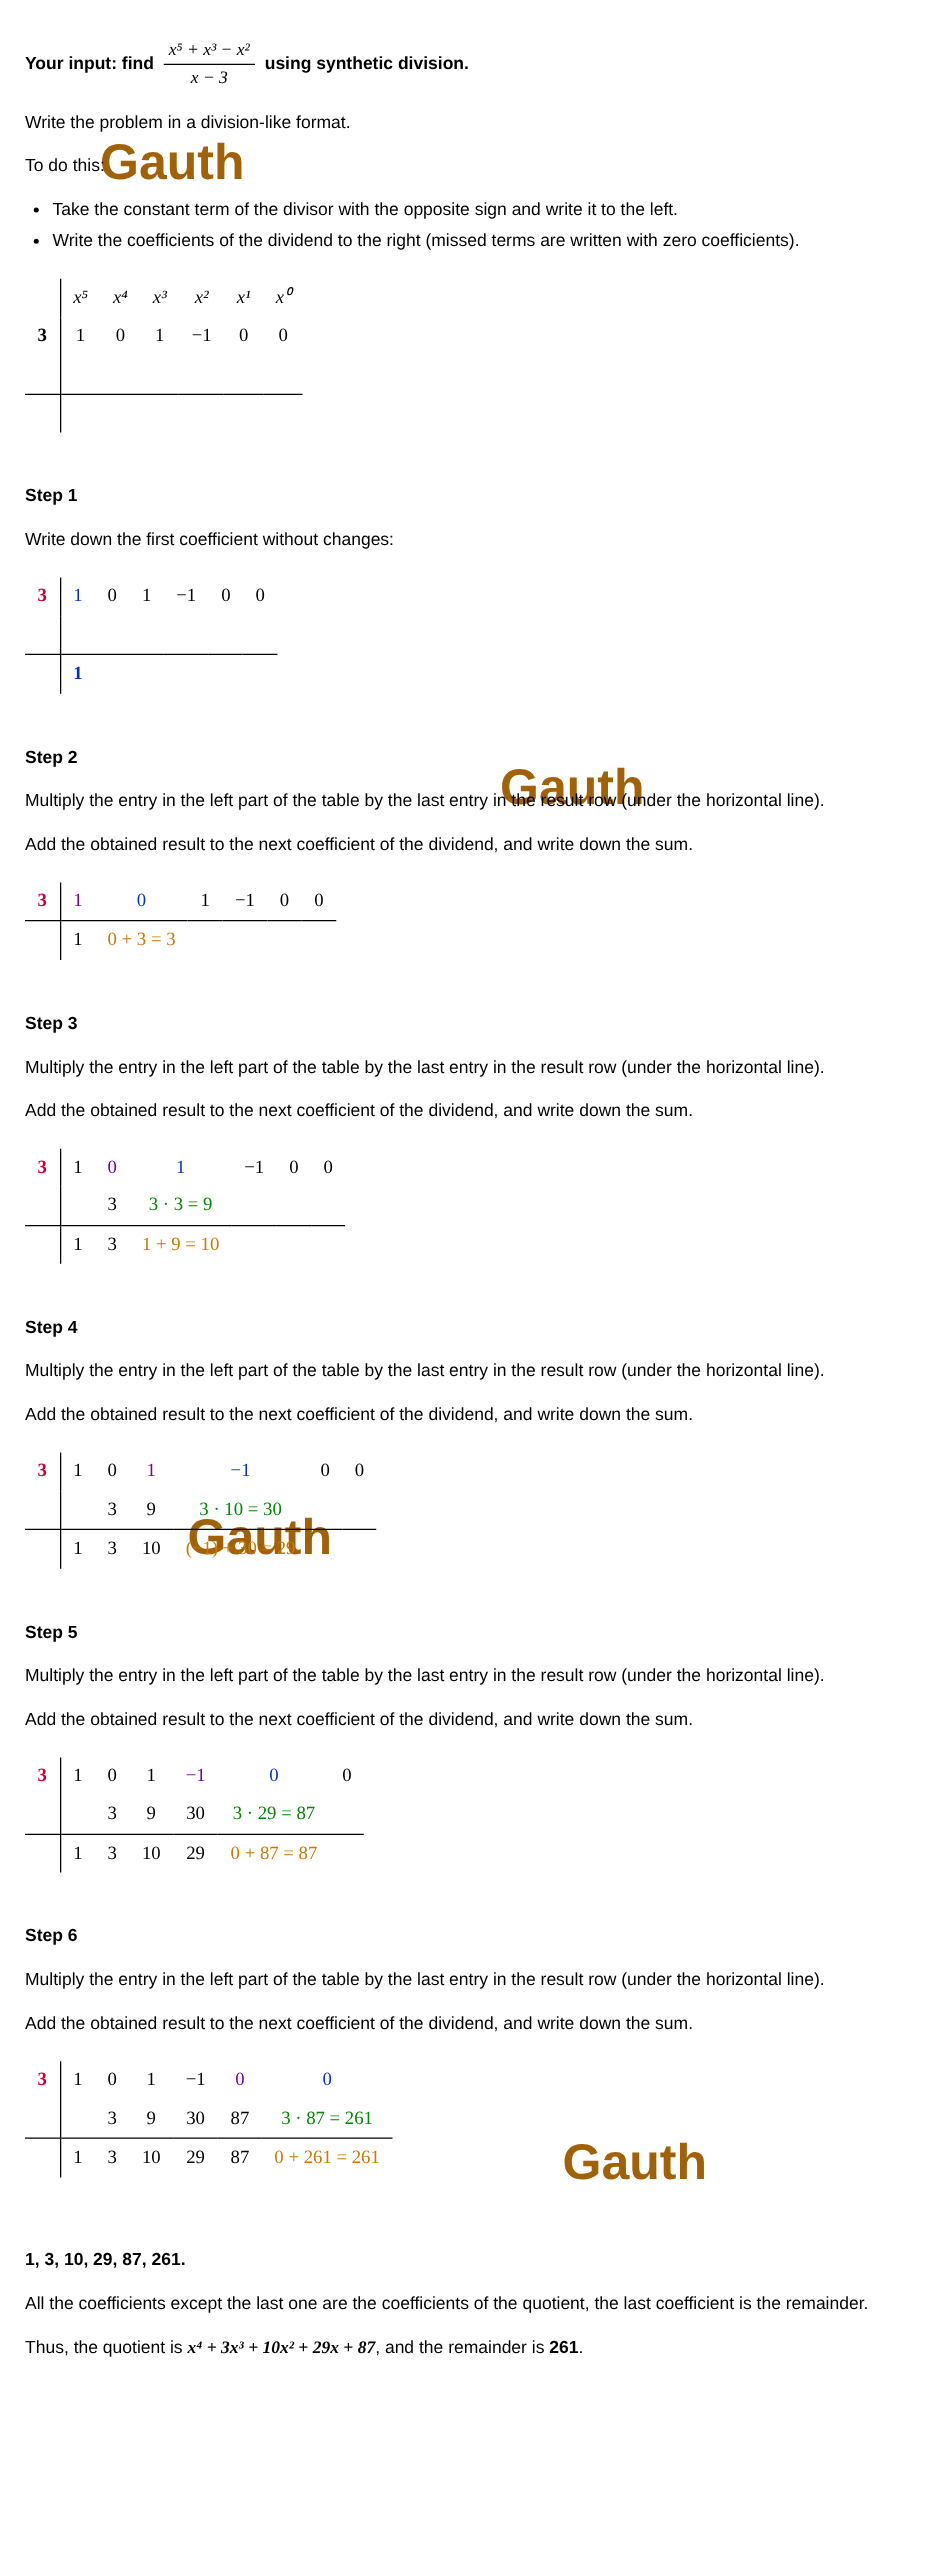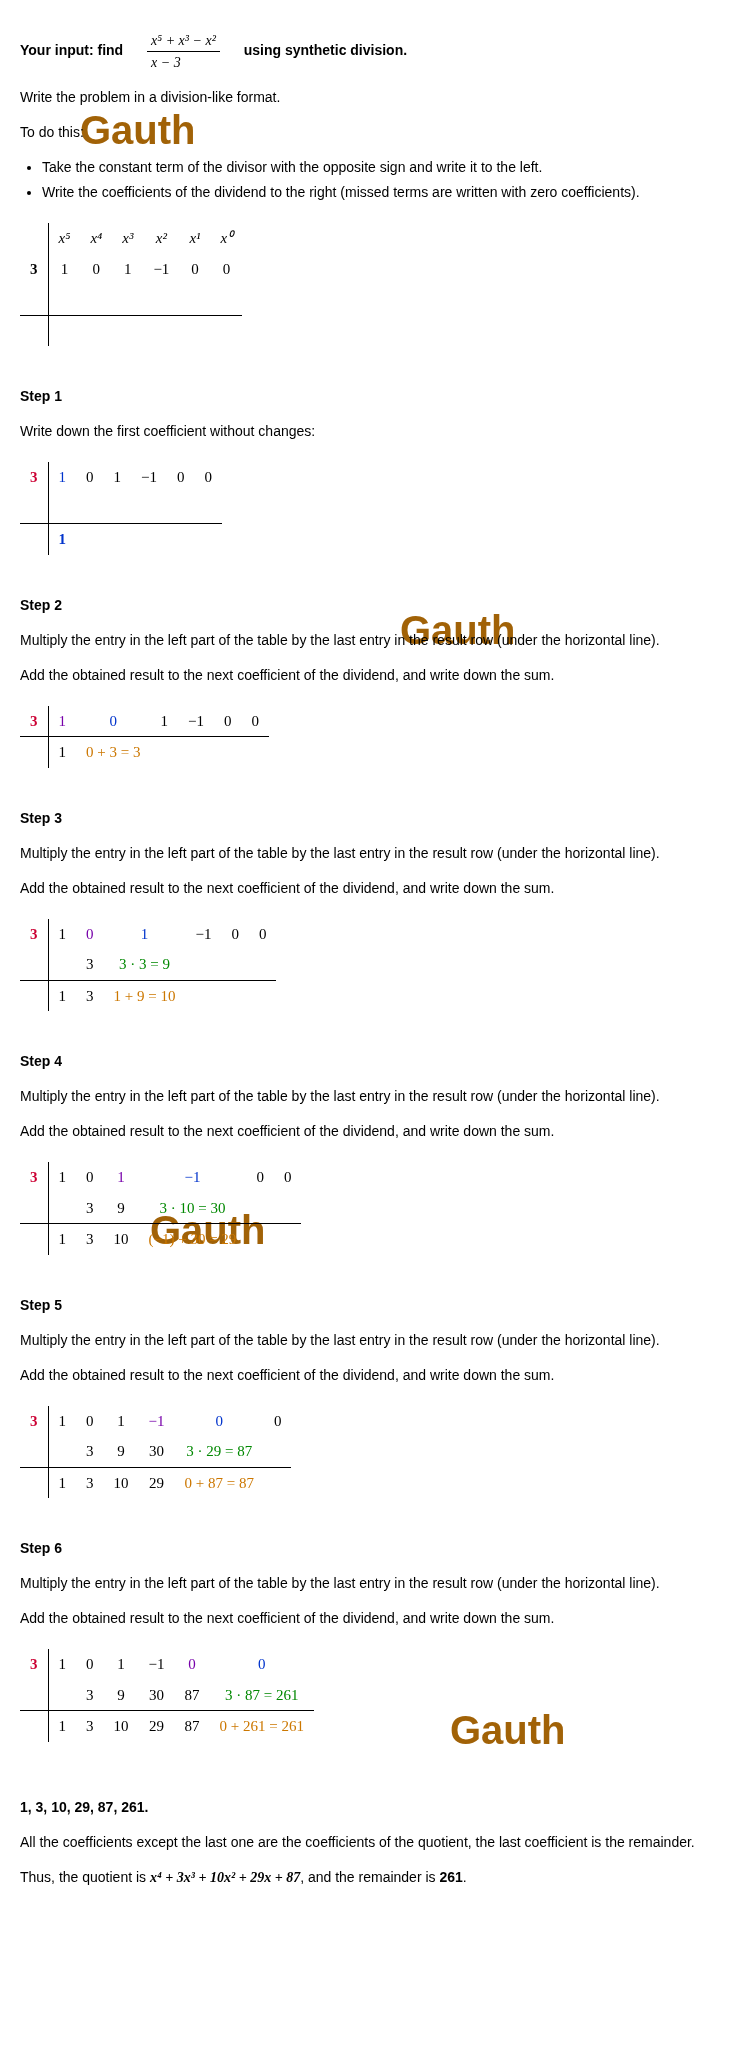--- a/index.html
+++ b/index.html
@@ -2,21 +2,21 @@
 <html><head>
 <meta charset="utf-8">
 <style>
   body{font-family:Arial,Helvetica,sans-serif;font-size:14px;color:#000;margin:0;padding:16px 20px;width:742px;box-sizing:border-box;background:#fff;line-height:1.5}
   .p{margin:14px 0}
   .bold{font-weight:bold}
   ul{margin:10px 0 14px 22px;padding:0}
   li{margin:4px 0}
   .step{font-weight:bold;margin:20px 0 10px 0}
   .math{font-family:'Cambria Math',Georgia,serif;font-style:italic}
-  .frac{display:inline-block;vertical-align:middle;text-align:left;margin:0 20px}
+  .frac{display:inline-block;vertical-align:middle;text-align:center;margin:0 4px}
   .frac .num{display:block;padding:0 4px;border-bottom:1px solid #000}
   .frac .den{display:block;padding:0 4px}
   
   .syn{display:inline-block;margin:6px 0 14px 0;font-family:'Cambria Math',Georgia,serif;font-size:15px}
   .syn table{border-collapse:collapse}
   .syn td{padding:4px 10px;text-align:center;white-space:nowrap}
   .syn .L{border-right:1.5px solid #000}
   .syn .hline td{border-top:1.5px solid #000}
   .c-red{color:#cc0033}
   .c-blue{color:#0033cc}

